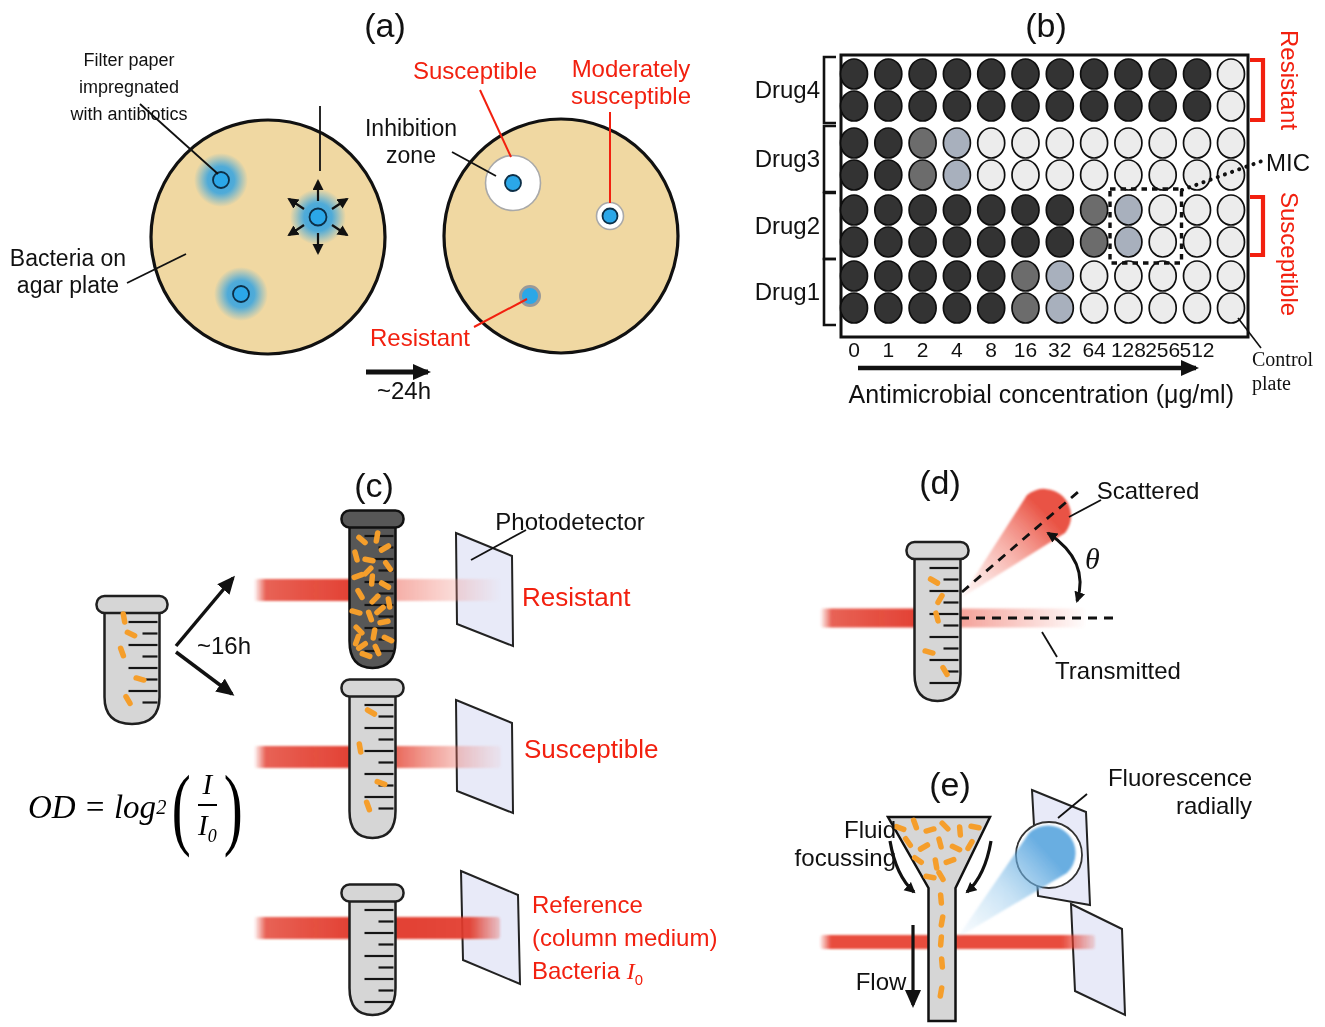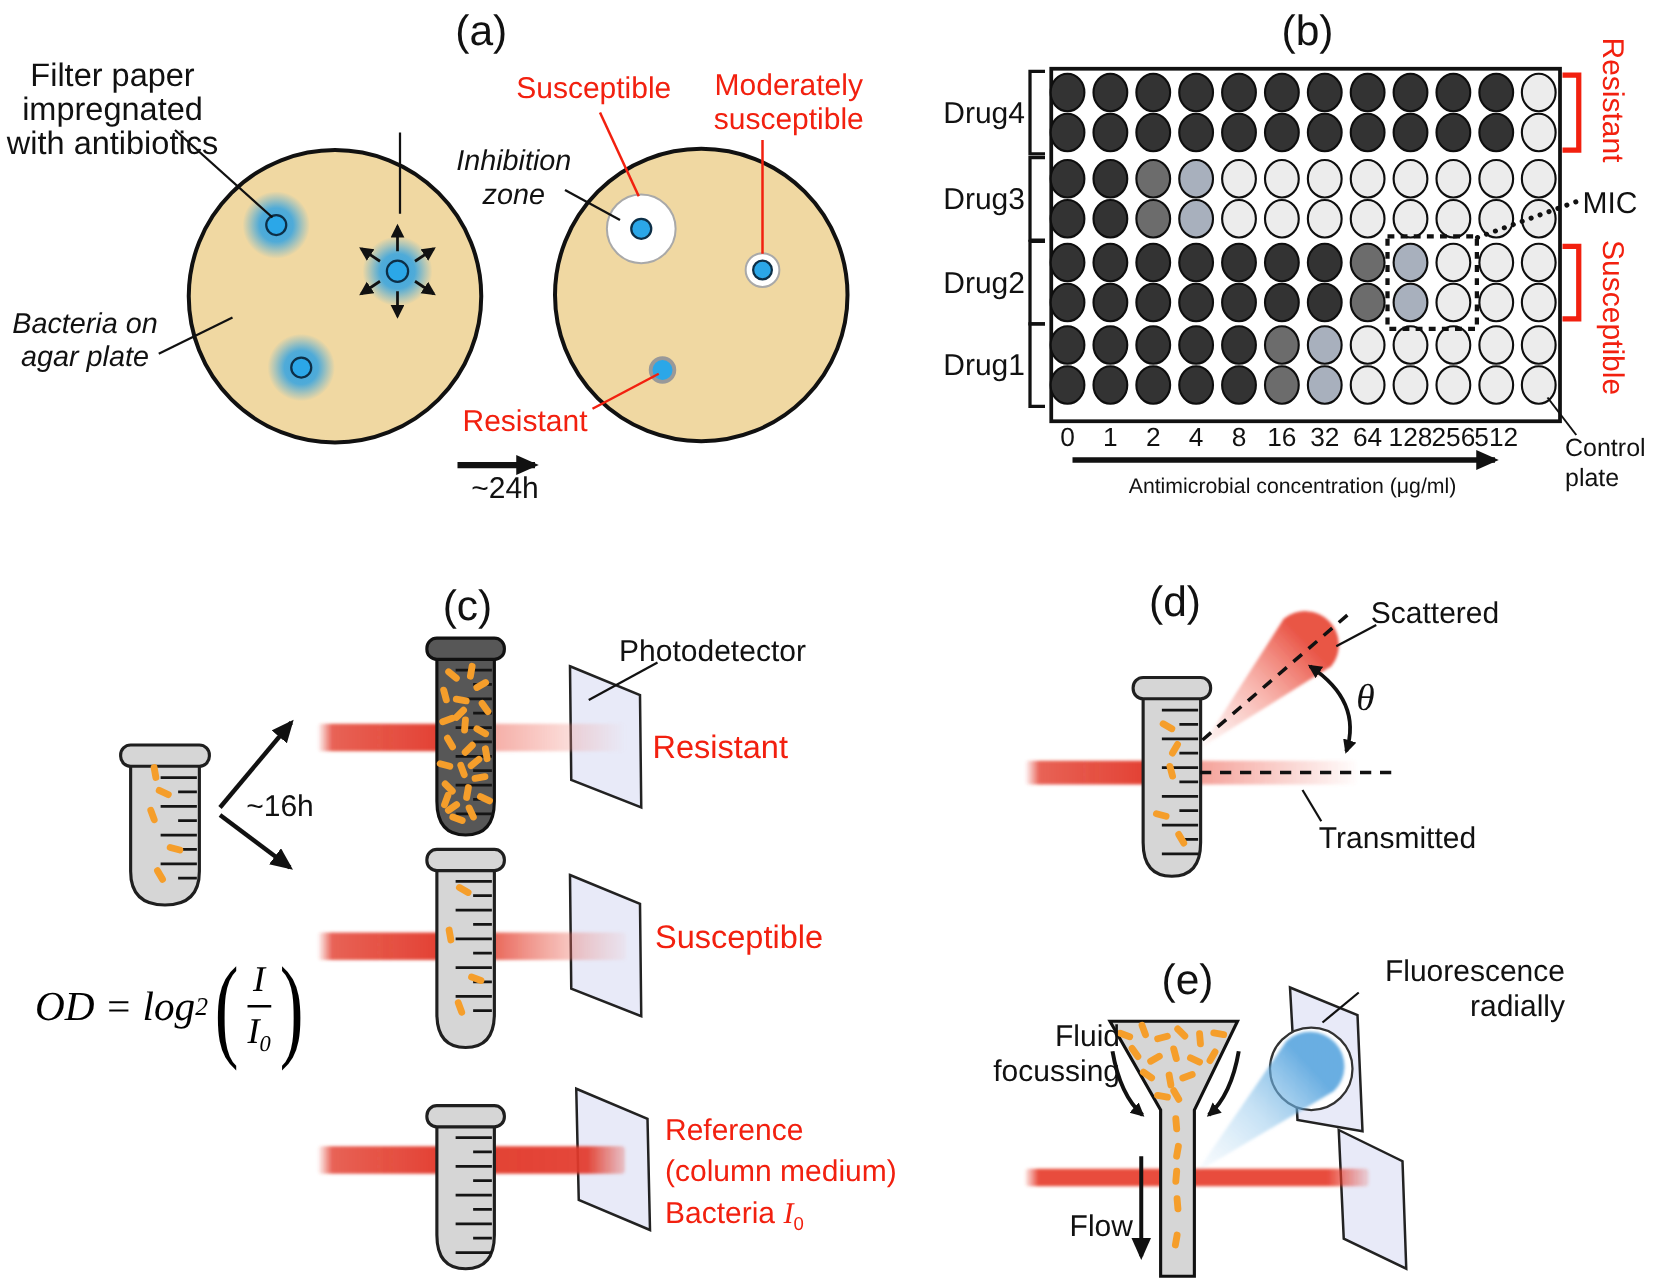--- a/index.html
+++ b/index.html
@@ -4,27 +4,27 @@
 <style>
   html,body{margin:0;padding:0;background:#fff;}
   #stage{position:relative;width:1325px;height:1027px;background:#fff;overflow:hidden;
          font-family:"Liberation Sans",sans-serif;}
   #gfx{position:absolute;left:0;top:0;}
   .t{position:absolute;color:#111;line-height:1.2;white-space:nowrap;}
   .c{text-align:center;}
   .red{color:#f2200f;}
   .b34{font-size:34px;}
   .f24{font-size:24px;}
-  .f22{font-size:26px;}
-  .f23{font-size:23px;font-style:italic;}
+  .f22{font-size:18px;padding-left:39px;}
+  .f23{font-size:23px;}
   .f20{font-size:20px;}
-  .f25{font-size:17px;}
+  .f25{font-size:25px;text-align:right;}
   .f26{font-size:26px;}
   .lh27{line-height:27px;}
-  .lh24{line-height:24px;}
+  .lh24{line-height:24px;font-family:Liberation Serif, serif;}
   .lh28{line-height:28px;text-align:right;}
   .lh33{line-height:33px;}
   .vert{transform-origin:top left;transform:rotate(90deg);}
   .line{display:block;}
   .serifit{font-family:"Liberation Serif",serif;font-style:italic;}
   
   .formula{position:absolute;left:28px;top:768px;display:flex;align-items:center;
            font-family:"Liberation Serif",serif;font-style:italic;font-size:33px;color:#000;}
   .formula .gap{width:8px;}
   .paren{font-size:92px;font-style:normal;font-weight:normal;line-height:.82;transform:scaleX(.62);}

